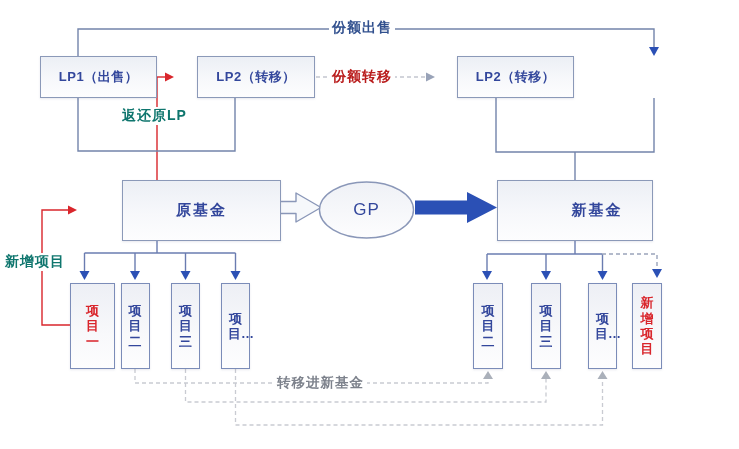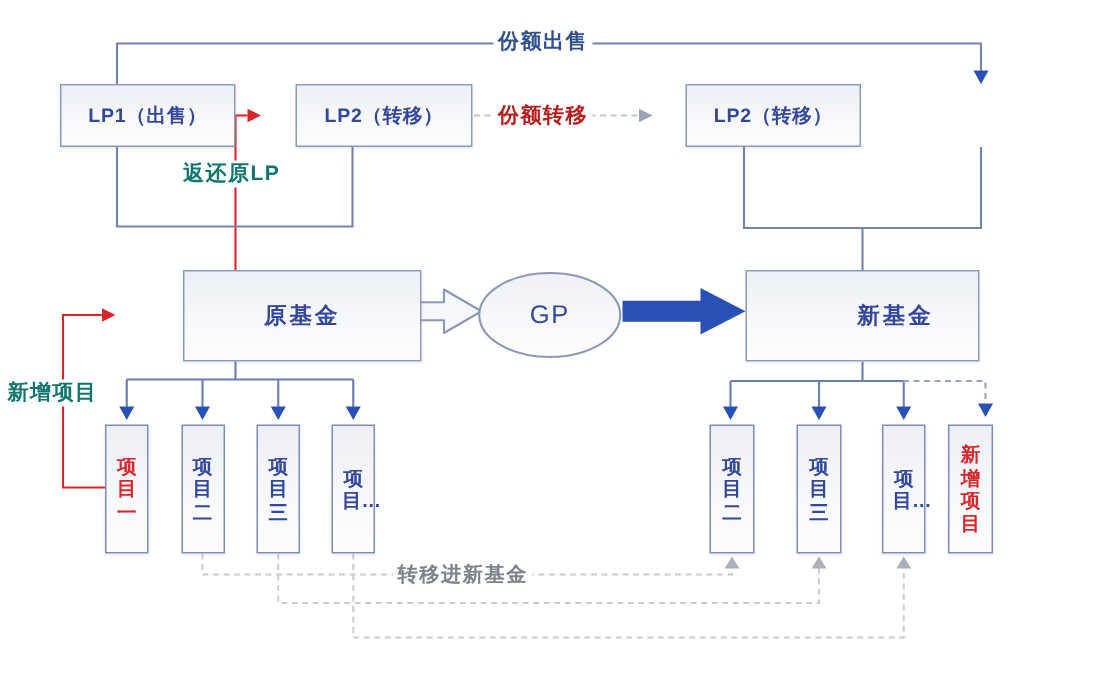--- a/index.html
+++ b/index.html
@@ -33,21 +33,21 @@
   }
   .proj span{display:block;width:15px;word-break:break-all;line-height:1.18;}
   .red-text{color:#d9262c;}
   .edge-label{
     position:absolute;background:#fff;padding:0 3px;white-space:nowrap;
     display:flex;align-items:center;justify-content:center;
   }
   .lbl-navy{color:#31508e;font-weight:bold;font-size:14px;letter-spacing:1px;}
   .lbl-lightblue{color:#b91c1c;font-weight:600;font-size:14px;letter-spacing:1px;}
   .lbl-red{color:#0f766e;font-weight:bold;font-size:14px;letter-spacing:1px;text-align:right;}
-  .lbl-gray{color:#7d828c;font-weight:600;font-size:13.5px;letter-spacing:1px;}
+  .lbl-gray{color:#7d828c;font-weight:600;font-size:13.5px;letter-spacing:1px;margin-left:12px;}
 </style>
 </head>
 <body>
 
 <div id="canvas">
 
   <svg id="wires" viewBox="0 0 739 449" xmlns="http://www.w3.org/2000/svg">
     <defs>
       <linearGradient id="gpGrad" x1="0" y1="0" x2="0" y2="1">
         <stop offset="0" stop-color="#eff1f6"></stop>
@@ -144,21 +144,21 @@
   <div class="box fundbox" style="left:78px;width:159px;margin-left:44px;">原基金</div>
   <div class="gp-label">GP</div>
   <div class="box fundbox" style="left:497px;width:156px;padding-left:44px;">新基金</div>
 
   <div class="edge-label lbl-navy" style="left:329px;top:19px;height:18px;">份额出售</div>
   <div class="edge-label lbl-lightblue" style="left:329px;top:68px;height:18px;">份额转移</div>
   <div class="edge-label lbl-red" style="left:119px;top:107px;height:18px;">返还原LP</div>
   <div class="edge-label lbl-red" style="left:2px;top:253px;height:18px;">新增项目</div>
   <div class="edge-label lbl-gray" style="left:262px;top:374px;height:17px;">转移进新基金</div>
 
-  <div class="proj" style="left:70px;width:29px;">
+  <div class="proj" style="left:70px;width:45px;">
     <span class="red-text">项目一</span>
     </div>
   <div class="proj" style="left:120.5px;width:29px;">
     <span>项目二</span>
     </div>
   <div class="proj" style="left:171px;width:29px;">
     <span>项目三</span>
     </div>
   <div class="proj" style="left:221px;width:29px;">
     <span>项目…</span>

